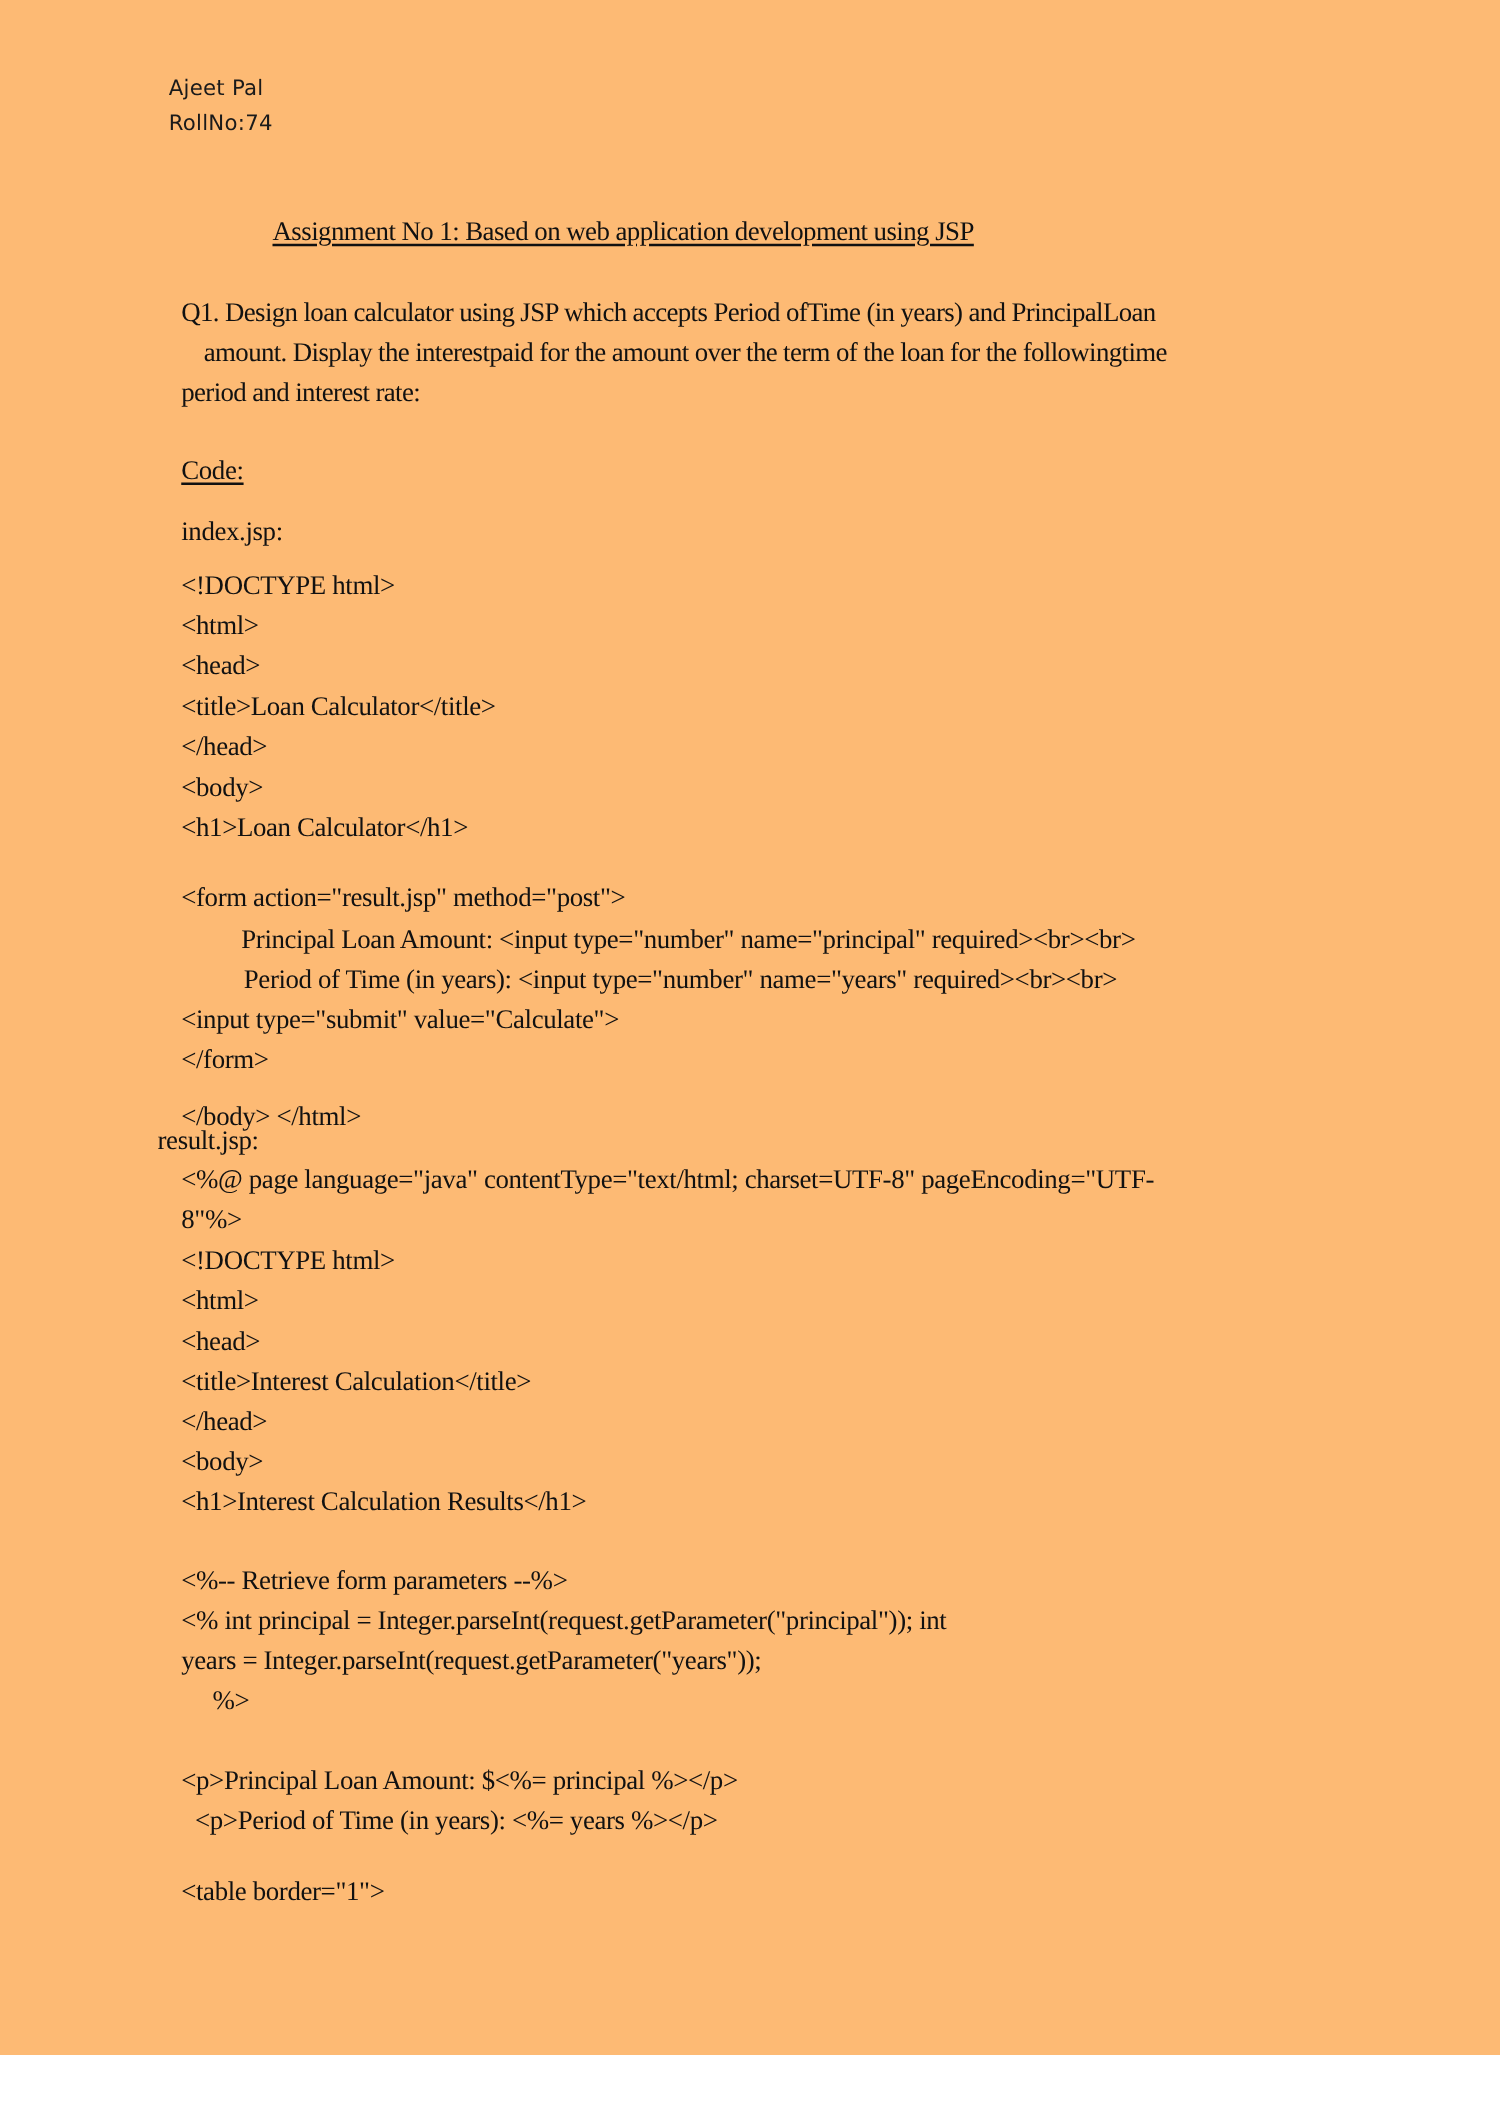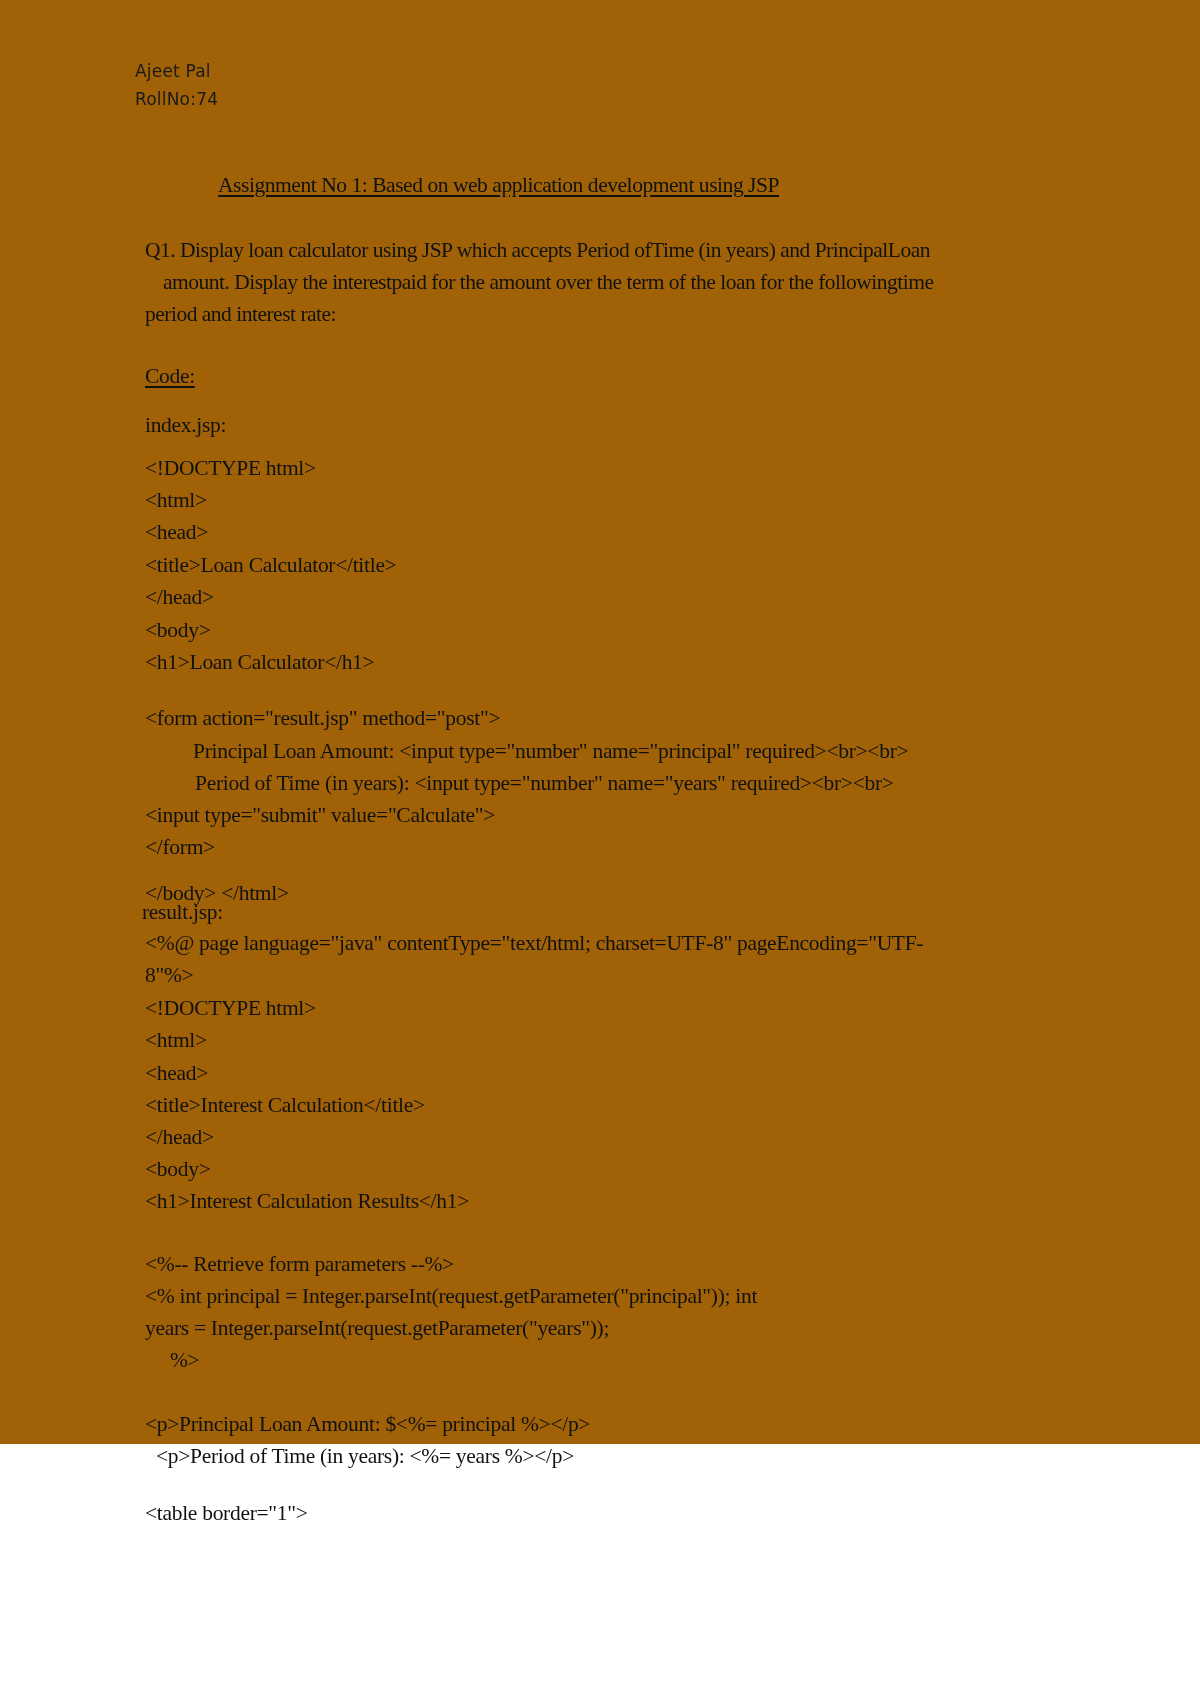--- a/index.html
+++ b/index.html
@@ -1,56 +1,56 @@
 <!DOCTYPE html>
 <html><head>
   <meta charset="utf-8">
   <style>
     html, body { margin: 0; padding: 0; background: #ffffff; }
     body { width: 1200px; height: 1696px; position: relative; overflow: hidden; color: #111111; }
-    .page { position: absolute; left: 0; top: 0; width: 1200px; height: 1444px; background: #a16207; }
+    .page { position: absolute; left: 0; top: 0; width: 1200px; height: 1644px; background: #fdba74; }
     .line { position: absolute; white-space: pre; line-height: 1; }
     .sans { font-family: "DejaVu Sans", "Liberation Sans", sans-serif; font-size: 17px; letter-spacing: 0.2px; color: #1a1a1a; }
     .serif { font-family: "Liberation Serif", "DejaVu Serif", serif; font-size: 21.5px; color: #111111; letter-spacing: -0.3px; }
     .u { text-decoration: underline; text-decoration-thickness: 1.5px; text-underline-offset: 3px; }
     .heading { letter-spacing: -0.45px; }
     .para { letter-spacing: -0.5px; }
   </style>
 </head>
 <body>
 
 <div class="page">
 
   <div class="line sans" style="left:135px; top:63px;">Ajeet Pal</div>
   <div class="line sans" style="left:135px; top:91px;">RollNo:74</div>
 
   <div class="line serif u heading" style="left:218px; top:175px;text-decoration:underline;">Assignment No 1: Based on web application development using JSP</div>
 
-  <div class="line serif para" style="left:145px; top:240px;">Q1. Display loan calculator using JSP which accepts Period ofTime (in years) and PrincipalLoan</div>
+  <div class="line serif para" style="left:145px; top:240px;">Q1. Design loan calculator using JSP which accepts Period ofTime (in years) and PrincipalLoan</div>
   <div class="line serif para" style="left:163px; top:272px;">amount. Display the interestpaid for the amount over the term of the loan for the followingtime</div>
   <div class="line serif para" style="left:145px; top:304px;">period and interest rate:</div>
 
   <div class="line serif u" style="left:145px; top:366px;">Code:</div>
 
   <div class="line serif" style="left:145px; top:415px;">index.jsp:</div>
   <div class="line serif" style="left:145px; top:458px;">&lt;!DOCTYPE html&gt;</div>
   <div class="line serif" style="left:145px; top:490px;">&lt;html&gt;</div>
   <div class="line serif" style="left:145px; top:522px;">&lt;head&gt;</div>
   <div class="line serif" style="left:145px; top:555px;">&lt;title&gt;Loan Calculator&lt;/title&gt;</div>
   <div class="line serif" style="left:145px; top:587px;">&lt;/head&gt;</div>
   <div class="line serif" style="left:145px; top:620px;">&lt;body&gt;</div>
   <div class="line serif" style="left:145px; top:652px;">&lt;h1&gt;Loan Calculator&lt;/h1&gt;</div>
   <div class="line serif" style="left:145px; top:708px;">&lt;form action="result.jsp" method="post"&gt;</div>
   <div class="line serif" style="left:195px; top:773px;">Period of Time (in years): &lt;input type="number" name="years" required&gt;&lt;br&gt;&lt;br&gt;</div>
   <div class="line serif" style="left:193px; top:741px;">Principal Loan Amount: &lt;input type="number" name="principal" required&gt;&lt;br&gt;&lt;br&gt;</div>
   <div class="line serif" style="left:145px; top:805px;">&lt;input type="submit" value="Calculate"&gt;</div>
   <div class="line serif" style="left:145px; top:837px;">&lt;/form&gt;</div>
   <div class="line serif" style="left:145px; top:869px;margin-top:14px;">&lt;/body&gt; &lt;/html&gt;</div>
 
-  <div class="line serif" style="left:142px; top:902px;">result.jsp:</div>
+  <div class="line serif" style="left:126px; top:902px;">result.jsp:</div>
   <div class="line serif" style="left:145px; top:933px;">&lt;%@ page language="java" contentType="text/html; charset=UTF-8" pageEncoding="UTF-</div>
   <div class="line serif" style="left:145px; top:965px;">8"%&gt;</div>
   <div class="line serif" style="left:145px; top:998px;">&lt;!DOCTYPE html&gt;</div>
   <div class="line serif" style="left:145px; top:1030px;">&lt;html&gt;</div>
   <div class="line serif" style="left:145px; top:1063px;">&lt;head&gt;</div>
   <div class="line serif" style="left:145px; top:1095px;">&lt;title&gt;Interest Calculation&lt;/title&gt;</div>
   <div class="line serif" style="left:145px; top:1127px;">&lt;/head&gt;</div>
   <div class="line serif" style="left:145px; top:1159px;">&lt;body&gt;</div>
   <div class="line serif" style="left:145px; top:1191px;text-align:center;">&lt;h1&gt;Interest Calculation Results&lt;/h1&gt;</div>
   <div class="line serif" style="left:145px; top:1254px;">&lt;%-- Retrieve form parameters --%&gt;</div>

